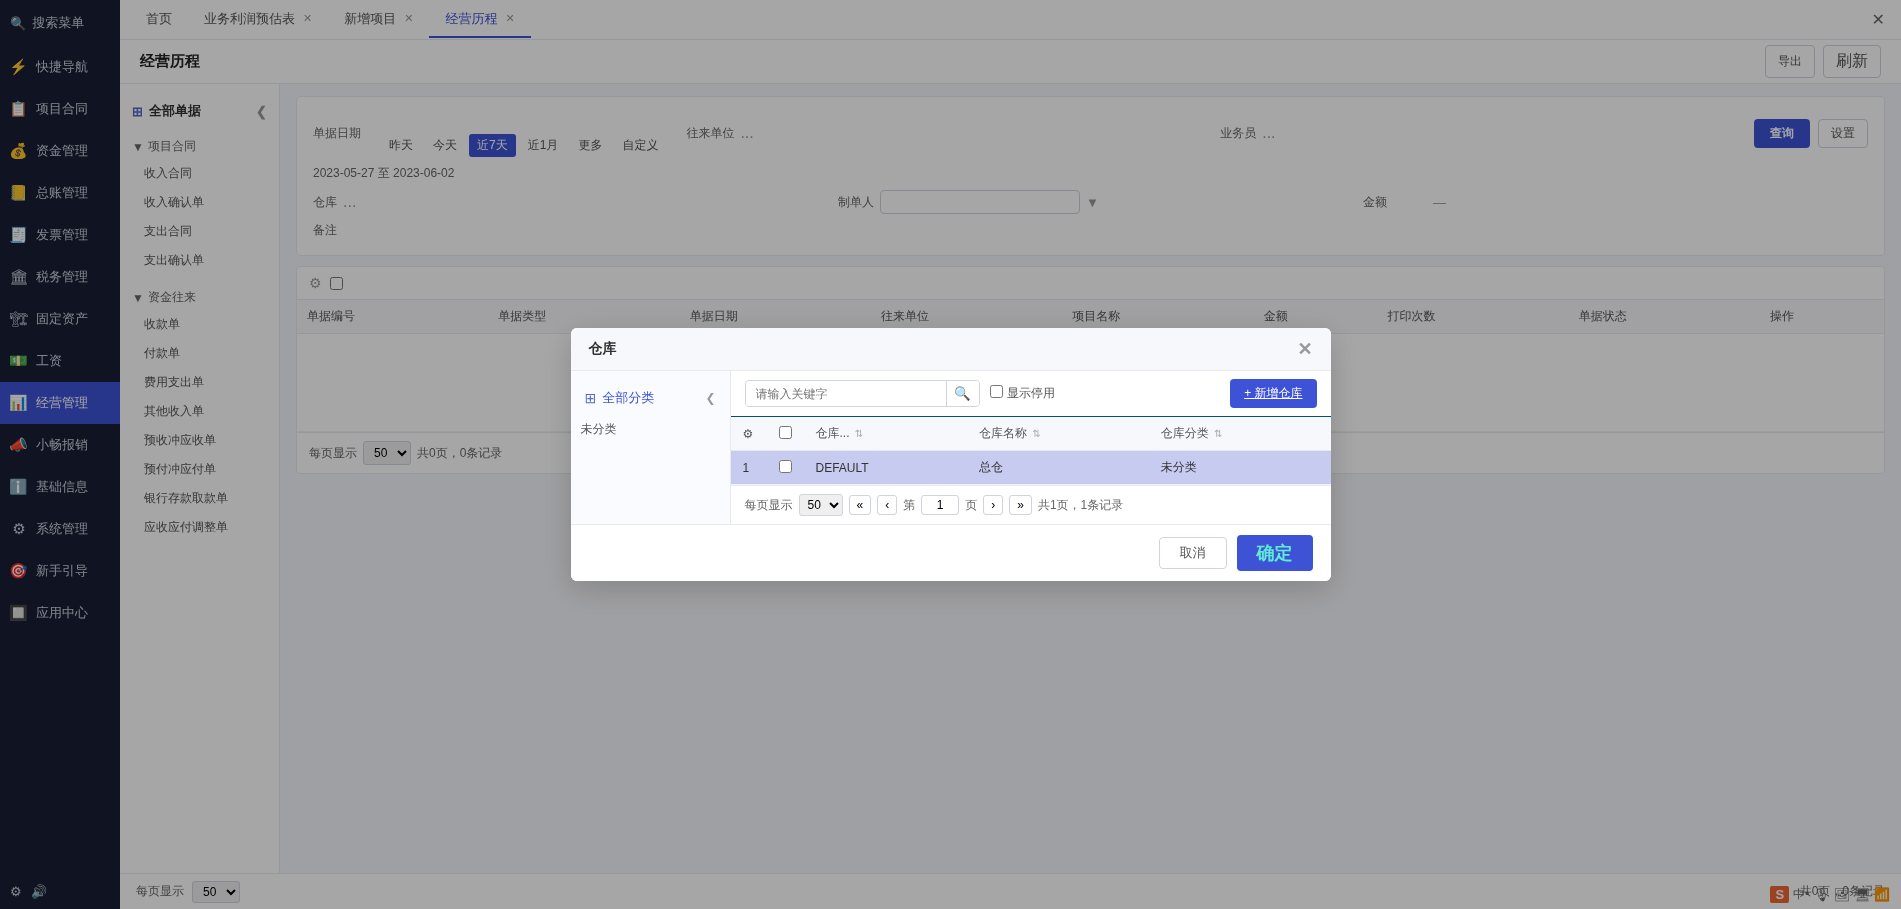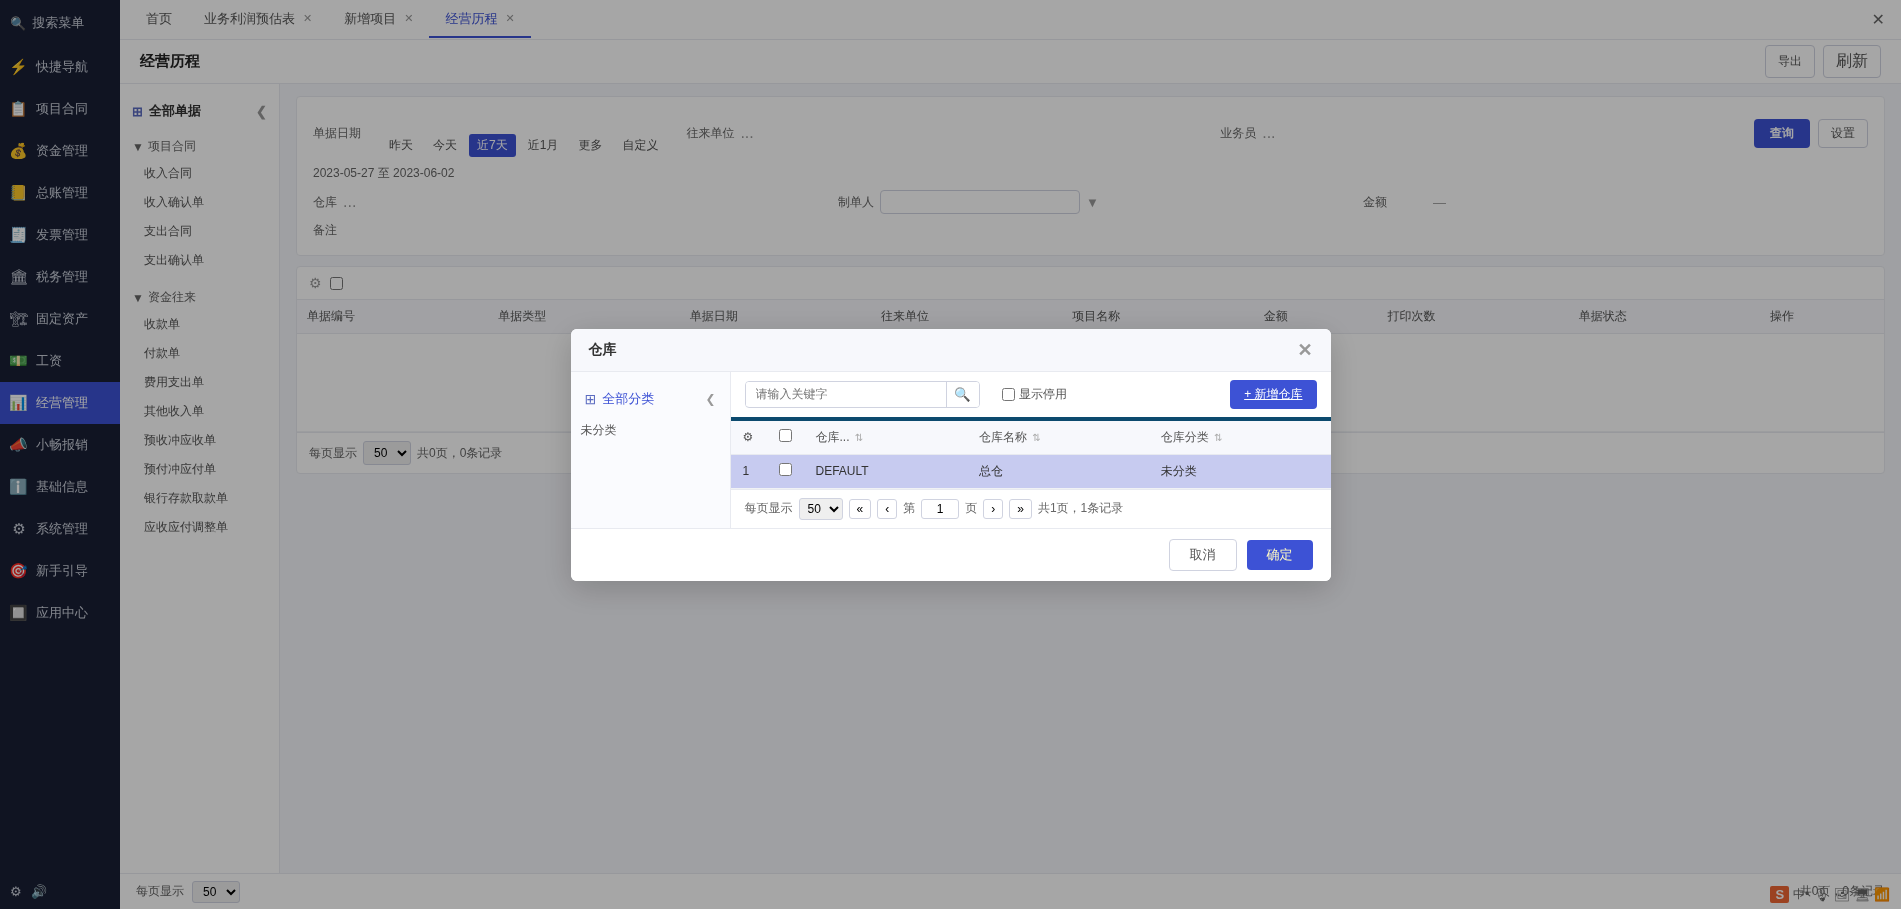--- a/index.html
+++ b/index.html
@@ -127,27 +127,27 @@
       padding: 8px 14px; font-size: 13px; color: #555; cursor: pointer; display: flex; align-items: center; gap: 6px;
     }
     .modal-tree-item.selected { color: #3d52d5; }
     .modal-tree-item .grid-icon { color: #5b6bc0; font-size: 14px; }
 
     
     .modal-content-right {
       flex: 1; display: flex; flex-direction: column; overflow: hidden;
     }
     .modal-toolbar {
-      padding: 8px 14px; border-bottom: 4px solid #0c4a6e;
-      display: flex; align-items: center; gap: 22px;
+      padding: 8px 14px; border-bottom: 1px solid #0c4a6e;
+      display: flex; align-items: center; gap: 10px;
     }
     .modal-search-wrap { display: flex; align-items: center; border: 1px solid #d0d3e0; border-radius: 4px; overflow: hidden; }
     .modal-search-input { border: none; outline: none; padding: 5px 10px; font-size: 12px; width: 200px; color: #333; }
     .modal-search-btn { background: #fff; border: none; border-left: 1px solid #d0d3e0; padding: 5px 8px; cursor: pointer; color: #999; }
-    .modal-show-disabled { display: flex; align-items: center; gap: 4px; font-size: 12px; color: #555; cursor: pointer; }
+    .modal-show-disabled { display: flex; align-items: flex-start; gap: 4px; font-size: 12px; color: #555; cursor: pointer; }
     .modal-add-btn { margin-left: auto; background: #3d52d5; color: #fff; border: none; padding: 6px 14px; border-radius: 4px; cursor: pointer; font-size: 12px; display: flex; align-items: center; gap: 4px; text-decoration: underline; }
 
     
     .modal-table-wrap { flex: 1; overflow-y: auto; }
     .modal-table { width: 100%; border-collapse: collapse; font-size: 12px; }
     .modal-table th { background: #f7f8fc; color: #555; padding: 8px 12px; text-align: left; border-bottom: 1px solid #e8eaf0; font-weight: 500; white-space: nowrap; }
     .modal-table td { padding: 8px 12px; border-bottom: 1px solid #f0f2f5; color: #333; }
     .modal-table tr.selected-row td { background: #c7cbf0; }
     .sort-icon { color: #aaa; font-size: 10px; margin-left: 2px; }
 
@@ -159,21 +159,21 @@
     .modal-pagination select { border: 1px solid #d0d3e0; border-radius: 3px; padding: 2px 4px; font-size: 12px; }
     .modal-pagination input { border: 1px solid #d0d3e0; border-radius: 3px; padding: 2px 6px; width: 38px; text-align: center; font-size: 12px; }
     .pag-btn { border: 1px solid #d0d3e0; background: #fff; padding: 2px 7px; border-radius: 3px; cursor: pointer; font-size: 12px; }
 
     
     .modal-footer {
       padding: 10px 18px; border-top: 1px solid #e8eaf0; background: #fff;
       display: flex; align-items: center; justify-content: flex-end; gap: 10px;
     }
     .btn-cancel { background: #fff; border: 1px solid #d0d3e0; color: #555; padding: 6px 20px; border-radius: 4px; cursor: pointer; font-size: 13px; }
-    .btn-confirm { background: #3d52d5; color: #fef9c3; border: none; padding: 6px 20px; border-radius: 4px; cursor: pointer; font-size: 13px; }
+    .btn-confirm { background: #3d52d5; color: #5eead4; border: none; padding: 6px 20px; border-radius: 4px; cursor: pointer; font-size: 18px; font-weight: bold; }
 
     
     .bottom-bar {
       position: fixed; left: 120px; bottom: 0; right: 0; height: 36px;
       background: #fff; border-top: 1px solid #e8eaf0;
       display: flex; align-items: center; padding: 0 16px; gap: 8px; font-size: 12px; color: #666; z-index: 97;
     }
     .bottom-pagination { display: flex; align-items: center; gap: 6px; margin-left: auto; }
     .bottom-logo { position: fixed; right: 10px; bottom: 6px; display: flex; align-items: center; gap: 4px; }
     .logo-s { background: #e63; color: #fff; font-weight: bold; font-size: 13px; border-radius: 2px; padding: 1px 5px; }

